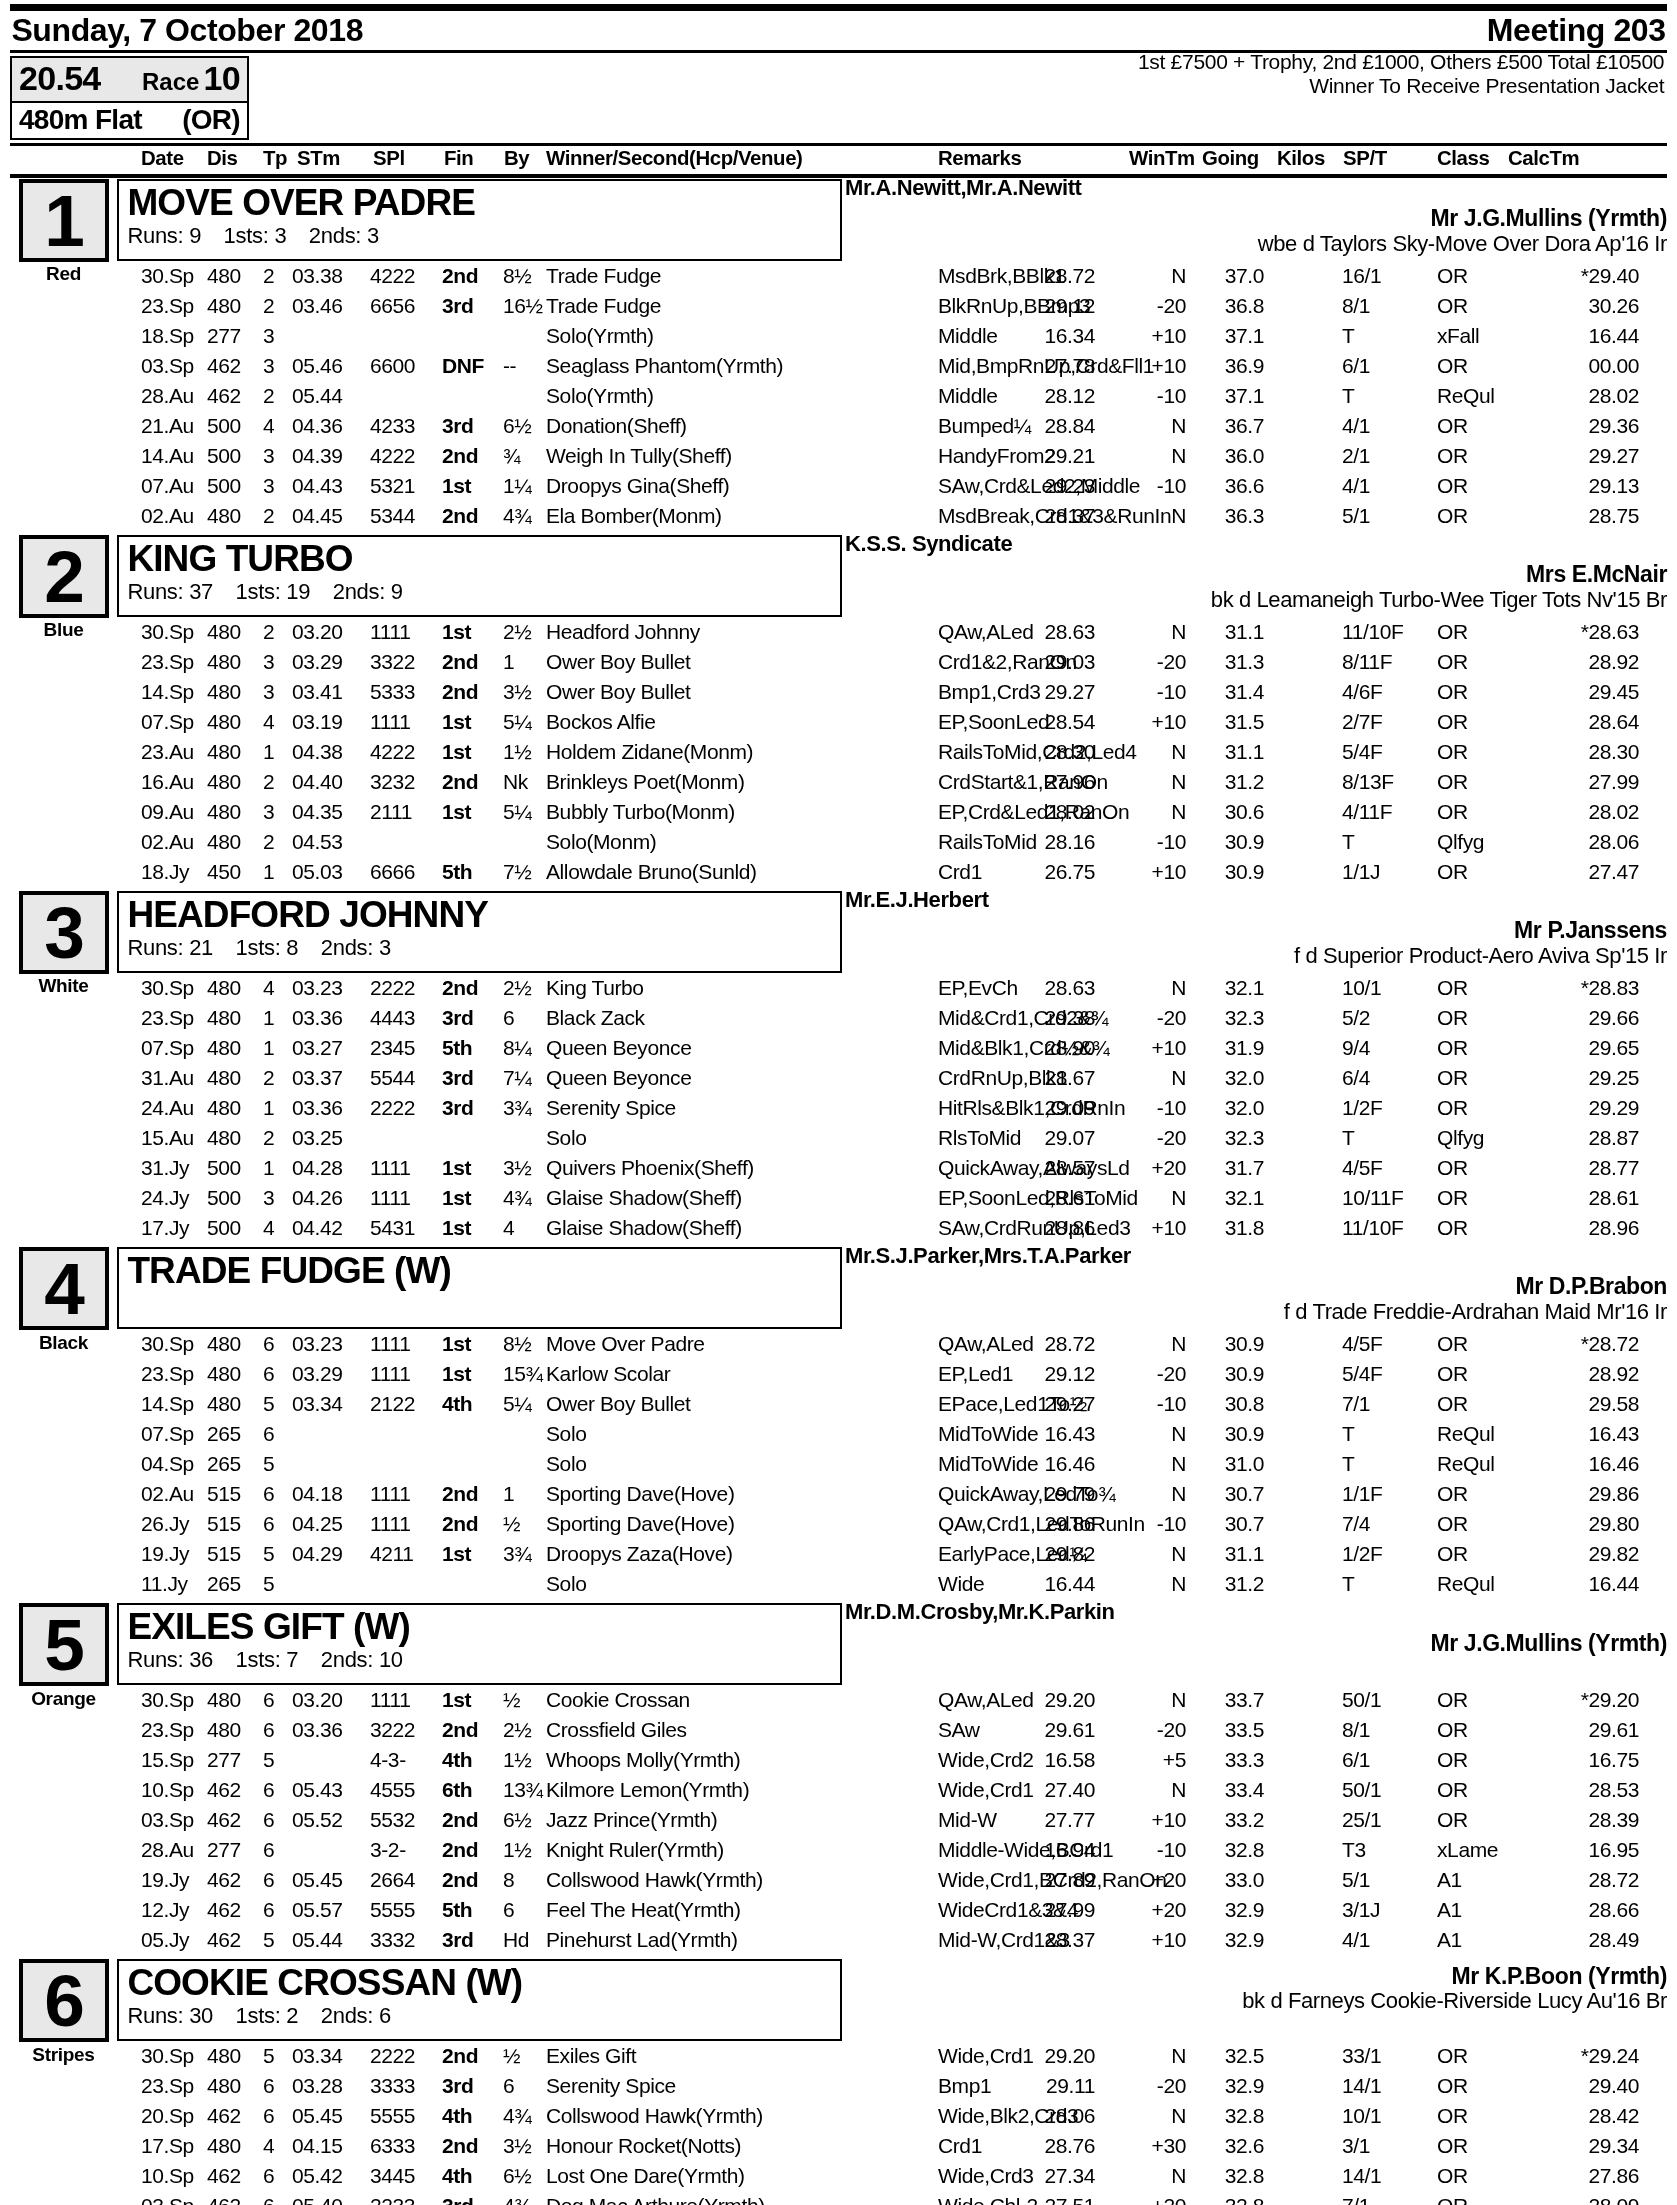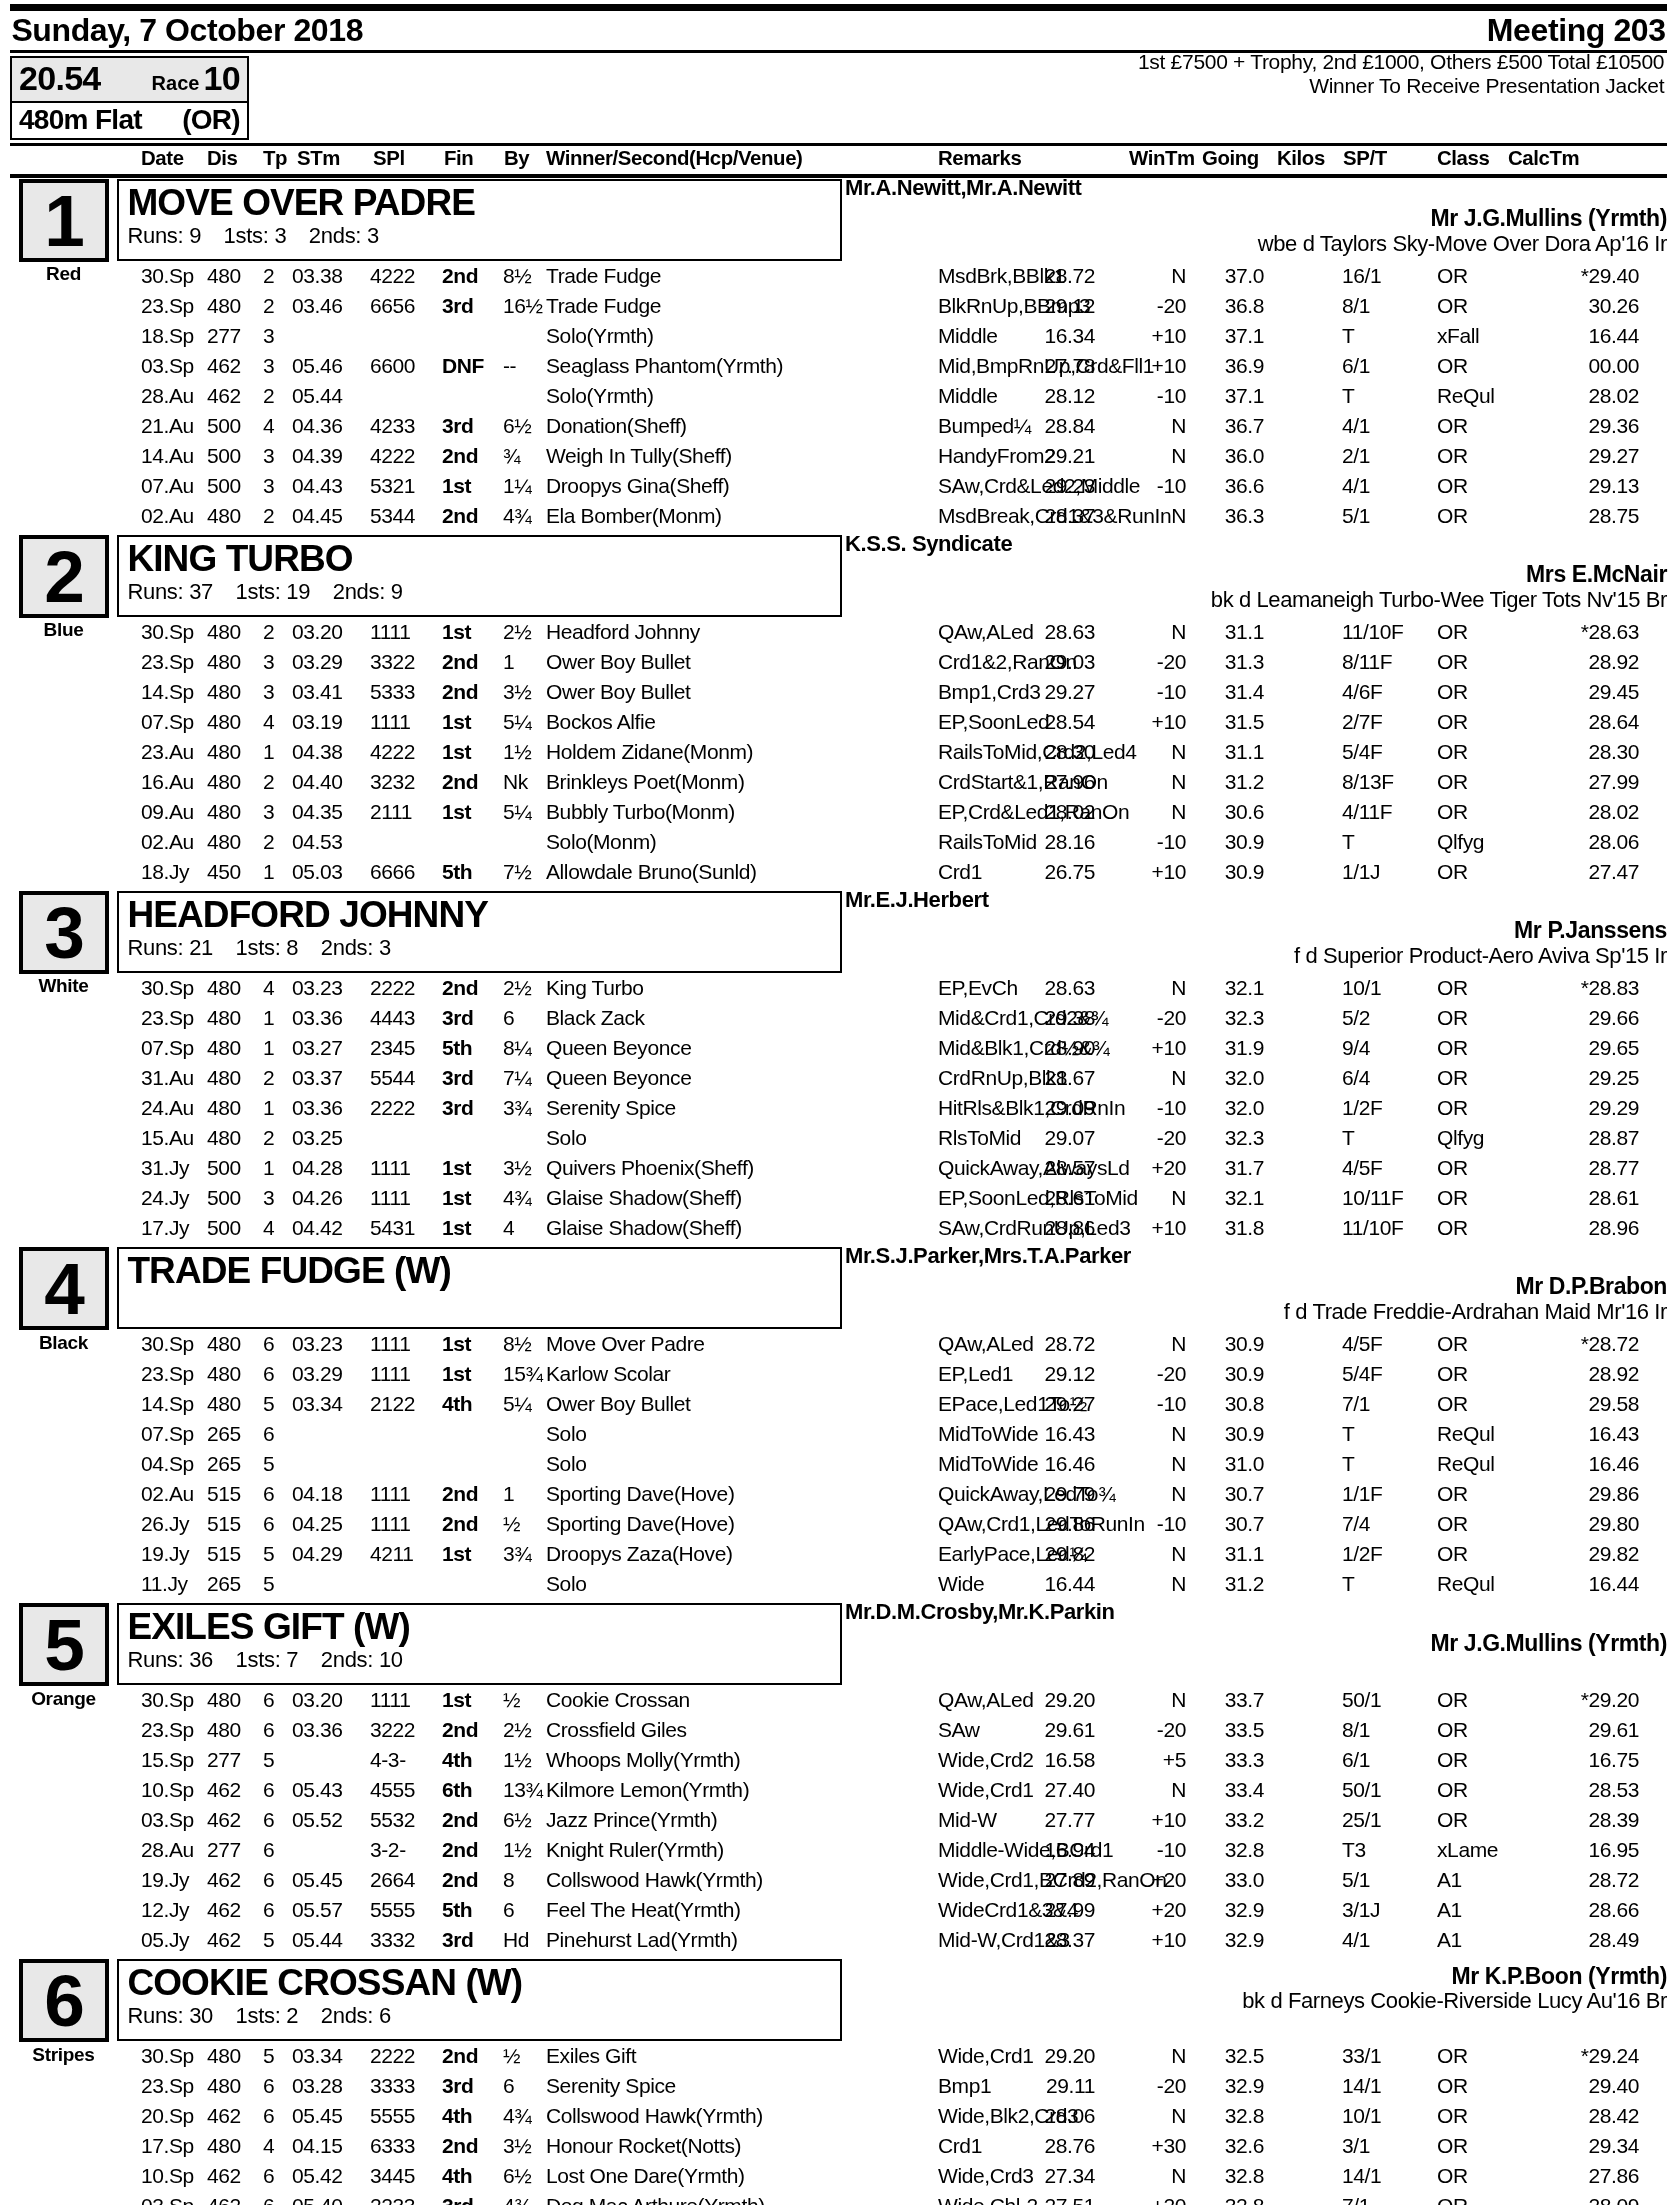--- a/index.html
+++ b/index.html
@@ -17,21 +17,21 @@
   .date-txt{font-size:32px;font-weight:bold;letter-spacing:-0.4px;line-height:1.0;}
   .meeting-txt{font-size:32px;font-weight:bold;letter-spacing:-0.4px;line-height:1.0;}
   .rule{height:2.8px;background:#000;margin:4.2px 0 0 0;}
 
   .mid-block{display:flex;align-items:flex-start;}
   .racebox{width:239px;flex:0 0 239px;border:2.8px solid #000;box-sizing:border-box;margin-top:2.8px;}
   .racebox-top{background:#e8e8e8;border-bottom:2.8px solid #000;display:flex;align-items:baseline;
                 justify-content:space-between;padding:1.4px 7px 2.8px 7px;}
   .rb-time{font-size:34px;font-weight:bold;letter-spacing:-0.7px;}
   .rb-racewrap{display:flex;align-items:baseline;gap:4.2px;}
-  .rb-racelabel{font-size:20px;font-weight:bold;}
+  .rb-racelabel{font-size:24px;font-weight:bold;}
   .rb-raceno{font-size:34px;font-weight:bold;letter-spacing:-0.7px;}
   .racebox-bot{display:flex;align-items:flex-end;justify-content:space-between;padding:0.7px 7px 2.8px 7px;}
   .rb-dist{font-size:28px;font-weight:bold;letter-spacing:-0.7px;}
   .rb-grade{font-size:28px;font-weight:bold;letter-spacing:-0.7px;}
 
   .title-block{flex:1;text-align:right;padding-right:2.8px;margin-top:-2.8px;}
   .race-title{font-size:37px;font-weight:bold;letter-spacing:-0.7px;line-height:1.08;}
   .race-prize{font-size:21px;font-weight:normal;letter-spacing:-0.3px;line-height:1.12;}
   .race-note{font-size:21px;font-weight:normal;letter-spacing:-0.3px;line-height:1.12;}
 

